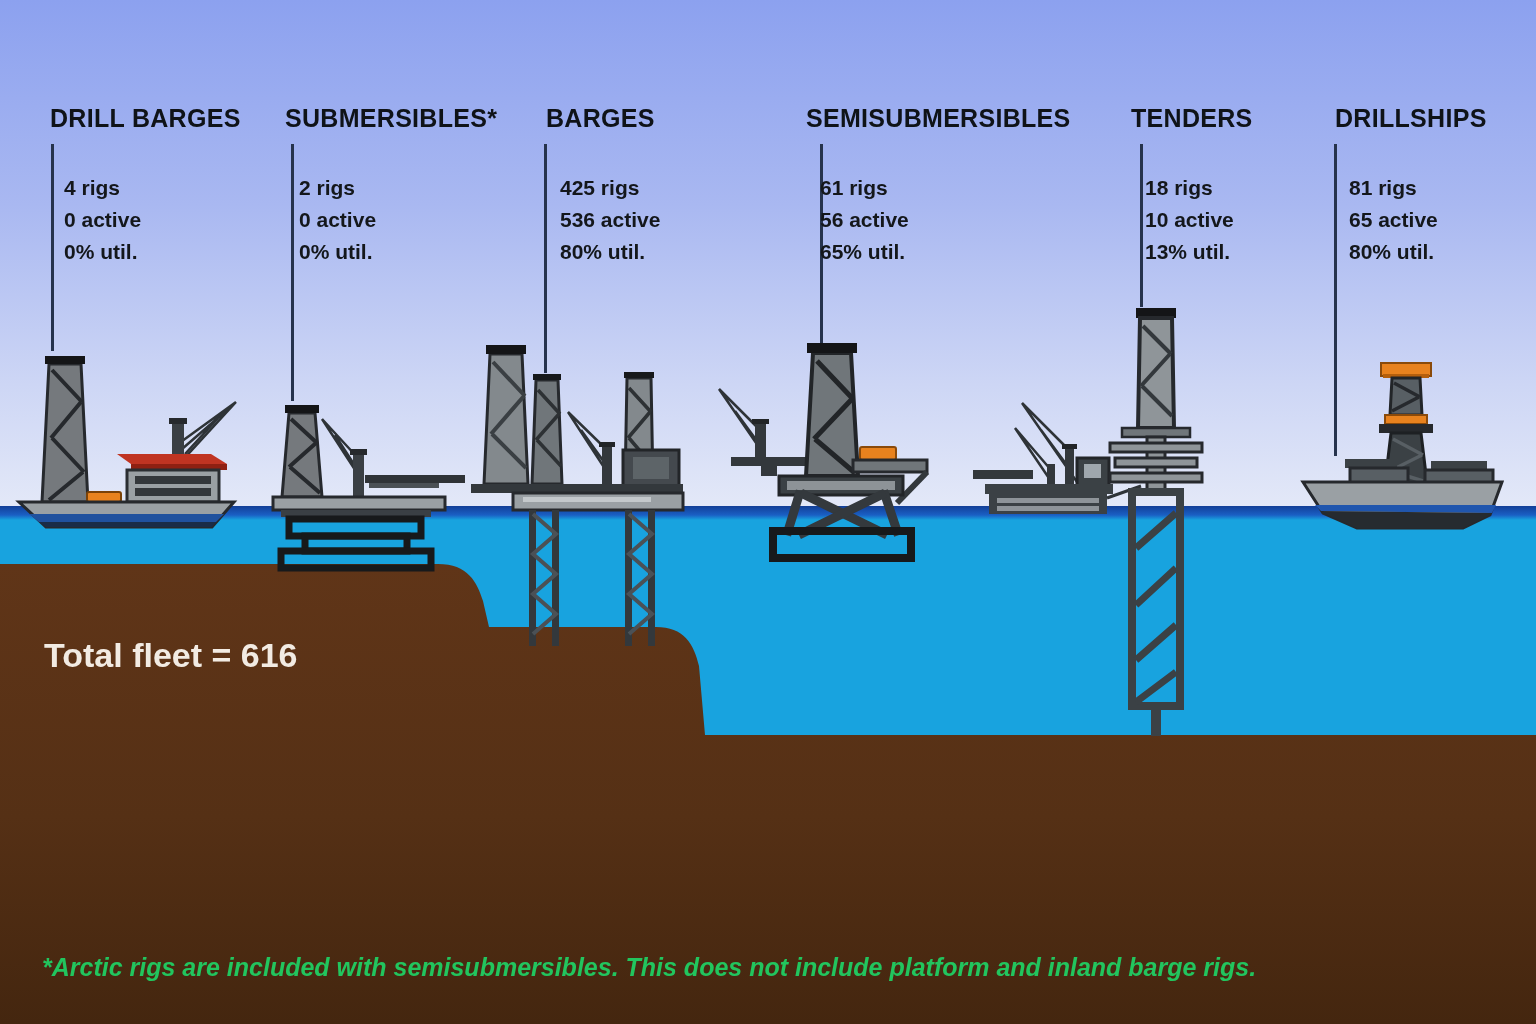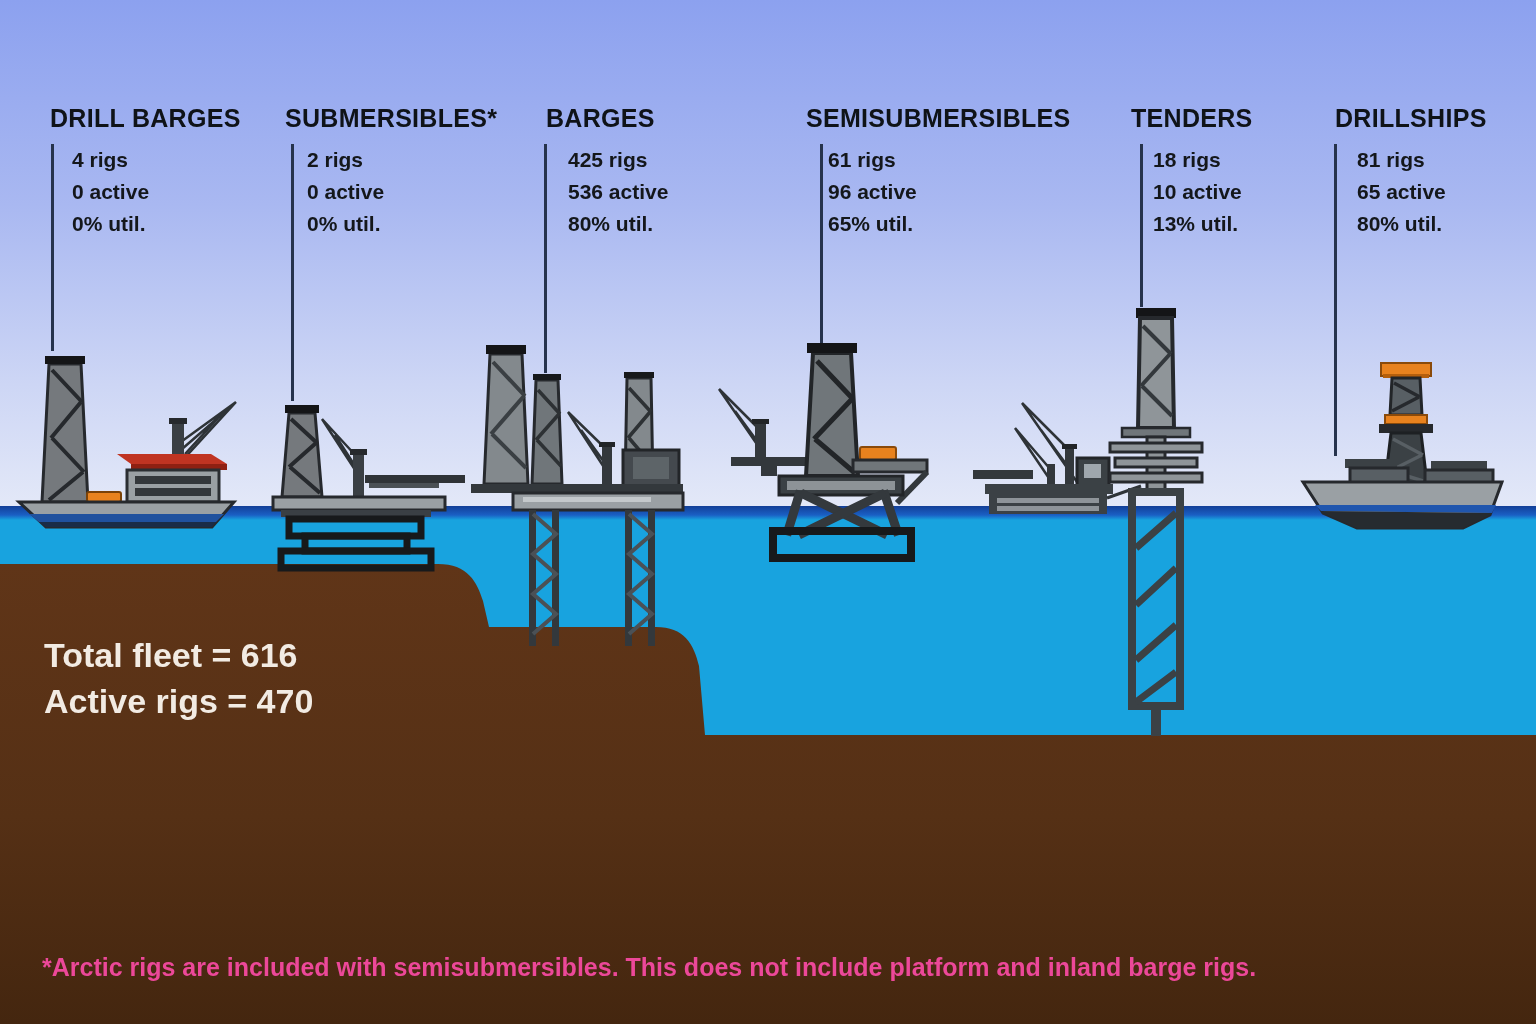--- a/index.html
+++ b/index.html
@@ -7,26 +7,26 @@
          font-family:"Liberation Sans","DejaVu Sans",sans-serif;}
   .sky{position:absolute;left:0;top:0;width:1536px;height:512px;
        background:linear-gradient(180deg,#8CA1EF 0%,#A9B8F1 40%,#CDD6F5 75%,#E4E9F8 100%);}
   .water{position:absolute;left:0;top:506px;width:1536px;height:518px;
          background:linear-gradient(180deg,#123F97 0px,#1A5FC4 9px,#18A3DF 14px,#18A3DF 100%);}
   .seabed{position:absolute;left:0;top:500px;}
   .rig{position:absolute;}
   .cat{position:absolute;top:104px;}
   .cat-title{font-weight:700;font-size:25px;letter-spacing:.3px;color:#0f1318;white-space:nowrap;}
   .cat-line{position:absolute;width:3px;top:40px;background:#26334d;}
-  .cat-stats{position:absolute;left:14px;top:40px;margin-left:8px;}
+  .cat-stats{position:absolute;left:14px;top:68px;}
   .cat-stats div{font-weight:700;font-size:21px;line-height:32px;color:#14171b;white-space:nowrap;}
   .summary{position:absolute;left:44px;top:632px;color:#F2EBE3;font-weight:700;
            font-size:34px;line-height:46px;}
-  .footnote{position:absolute;left:42px;top:953px;color:#ec4899;font-weight:700;
-            font-size:25px;white-space:nowrap;}
+  .footnote{position:absolute;left:42px;top:953px;color:#22c55e;font-weight:700;
+            font-size:25px;white-space:nowrap;font-style:italic;}
 </style>
 </head>
 <body>
 
 <div class="stage">
 
   <div class="sky"></div>
   <div class="water"></div>
 
   <svg class="seabed" width="1536" height="524" viewBox="0 0 1536 524">
@@ -244,21 +244,21 @@
       <div>536 active</div>
       <div>80% util.</div>
     </div>
   </div>
 
   <div class="cat" style="left:806px">
     <div class="cat-title">SEMISUBMERSIBLES</div>
     <div class="cat-line" style="left:14px;height:199px"></div>
     <div class="cat-stats">
       <div>61 rigs</div>
-      <div>96 active</div>
+      <div>56 active</div>
       <div>65% util.</div>
     </div>
   </div>
 
   <div class="cat" style="left:1131px">
     <div class="cat-title">TENDERS</div>
     <div class="cat-line" style="left:9px;height:163px"></div>
     <div class="cat-stats">
       <div>18 rigs</div>
       <div>10 active</div>
@@ -271,18 +271,17 @@
     <div class="cat-line" style="left:-1px;height:312px"></div>
     <div class="cat-stats">
       <div>81 rigs</div>
       <div>65 active</div>
       <div>80% util.</div>
     </div>
   </div>
 
   <div class="summary">
     <div>Total fleet = 616</div>
-    <div>Active rigs = 470</div>
   </div>
 
   <div class="footnote">*Arctic rigs are included with semisubmersibles. This does not include platform and inland barge rigs.</div>
 
 </div>
 
 </body></html>

